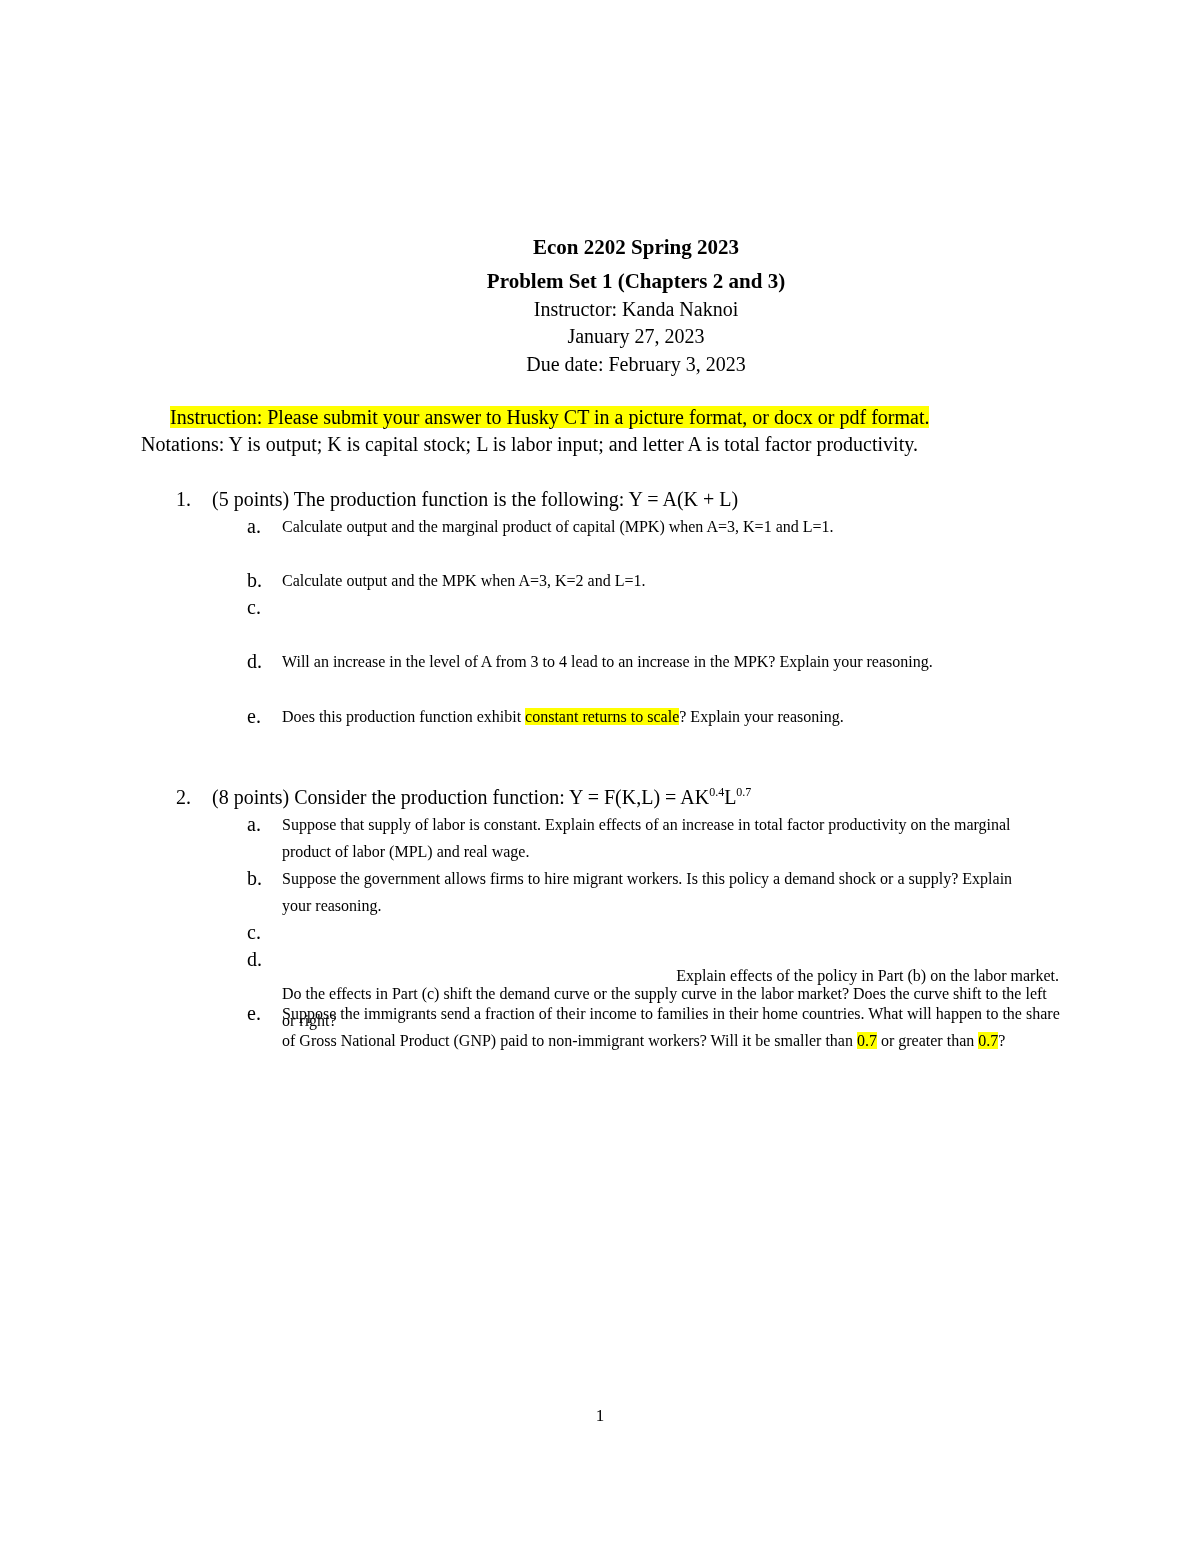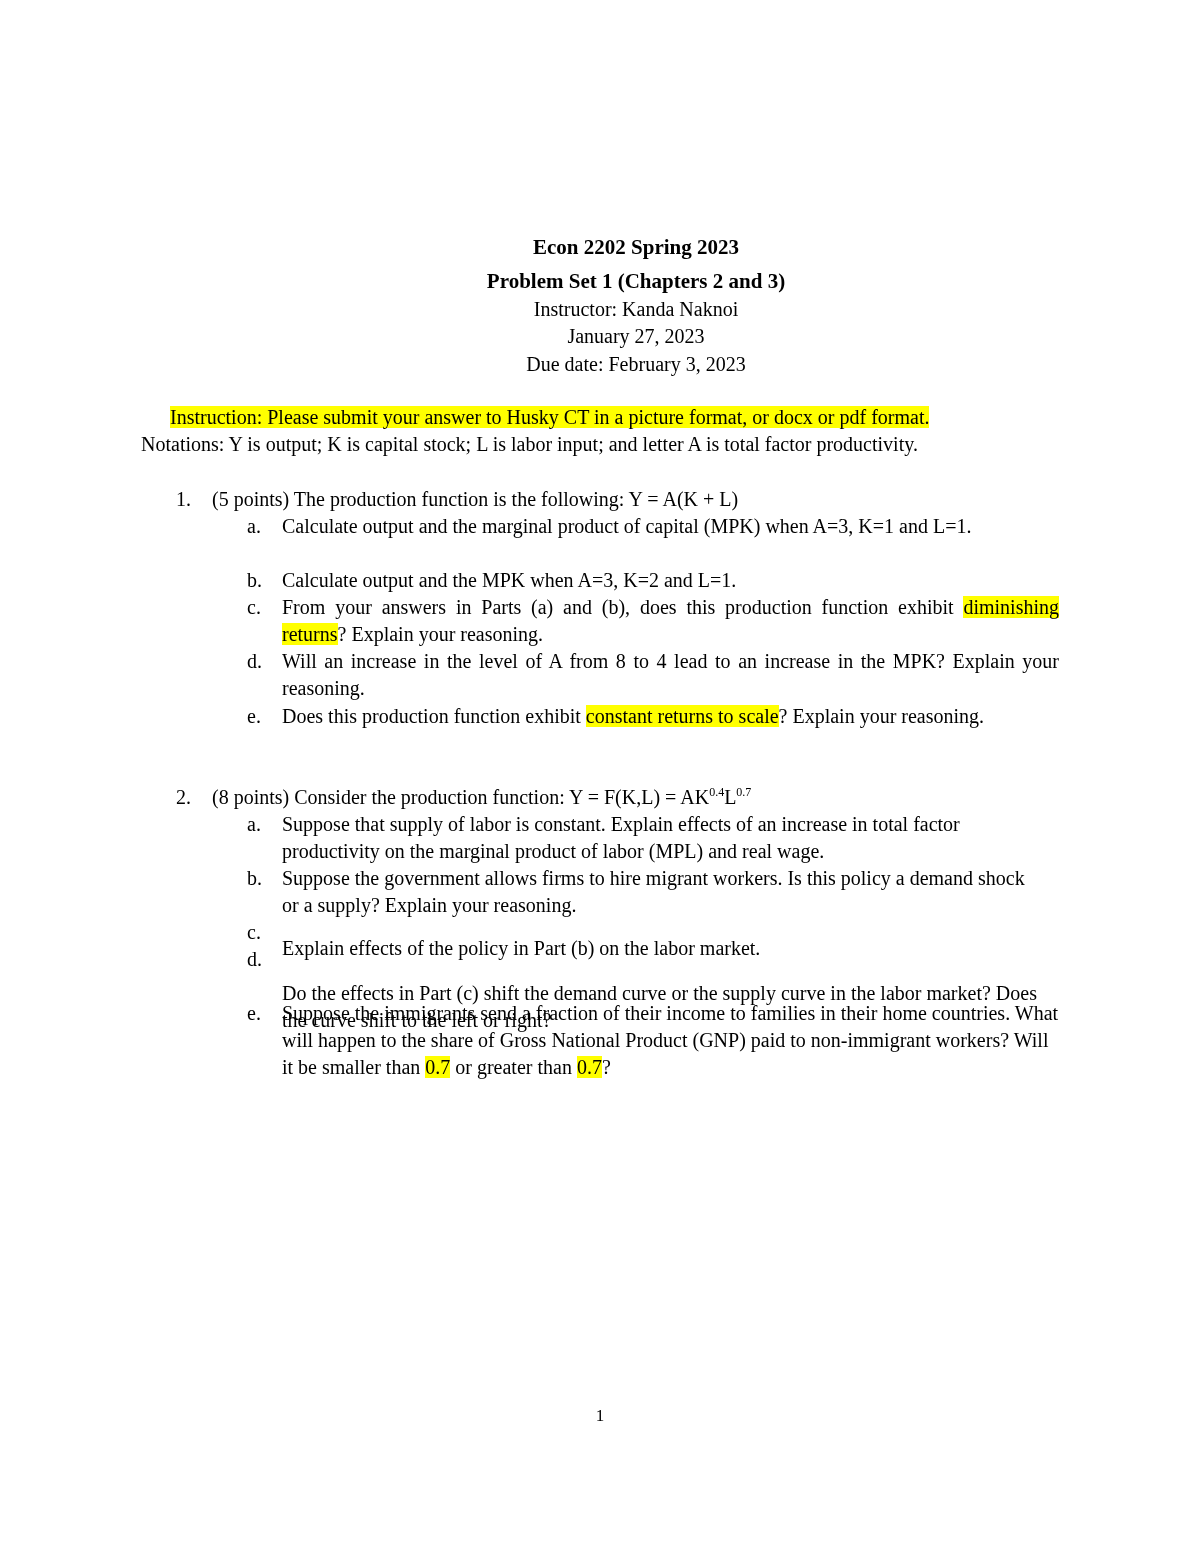--- a/index.html
+++ b/index.html
@@ -6,21 +6,21 @@
   body { width: 1200px; height: 1553px; position: relative; overflow: hidden;
          font-family: "Liberation Serif", "DejaVu Serif", serif; color: #000; }
   .page { position: absolute; left: 0; top: 0; width: 1200px; height: 1553px; }
   .center { position: absolute; left: 0; width: 1200px; text-align: center; font-size: 20px; line-height: 27px; margin-left: 36px; }
   .title { font-weight: bold; font-size: 21px; }
   .line { position: absolute; font-size: 20px; line-height: 27px; white-space: nowrap; }
   .hl { background: #ffff00; }
   .q-num { position: absolute; font-size: 20px; line-height: 27px; }
   .item { position: absolute; font-size: 20px; line-height: 27px; }
   .letter { position: absolute; left: 247px; font-size: 20px; line-height: 27px; }
-  .body-text { position: absolute; left: 282px; width: 777px; font-size: 20px; line-height: 27px; }
+  .body-text { position: absolute; left: 282px; width: 777px; font-size: 16px; line-height: 27px; }
   .justify { text-align: justify; text-align-last: left; }
   sup { font-size: 12px; line-height: 0; vertical-align: 8px; }
   .pnum { position: absolute; left: 0; width: 1200px; text-align: center; top: 1406px; font-size: 17px; }
 </style>
 </head>
 <body>
 
 <div class="page">
 
   <div class="center title" style="top:234px;">Econ 2202 Spring 2023</div>
@@ -35,39 +35,38 @@
   <div class="q-num" style="left:176px; top:486px;">1.</div>
   <div class="item" style="left:212px; top:486px;">(5 points) The production function is the following: Y = A(K + L)</div>
 
   <div class="letter" style="top:513px;">a.</div>
   <div class="body-text justify" style="top:513px;">Calculate output and the marginal product of capital (MPK) when A=3, K=1 and L=1.</div>
 
   <div class="letter" style="top:567px;">b.</div>
   <div class="body-text" style="top:567px;">Calculate output and the MPK when A=3, K=2 and L=1.</div>
 
   <div class="letter" style="top:594px;">c.</div>
-  <div class="body-text justify" style="top:594px;"><span>From your answers in Parts (a) and (b), does this production function exhibit </span><span class="hl">diminishing returns</span><span>? Explain your reasoning.</span></div>
 
   <div class="letter" style="top:648px;">d.</div>
-  <div class="body-text justify" style="top:648px;">Will an increase in the level of A from 8 to 4 lead to an increase in the MPK? Explain your reasoning.</div>
+  <div class="body-text justify" style="top:648px;">Will an increase in the level of A from 3 to 4 lead to an increase in the MPK? Explain your reasoning.</div>
 
   <div class="letter" style="top:703px;">e.</div>
   <div class="body-text justify" style="top:703px;"><span>Does this production function exhibit </span><span class="hl">constant returns to scale</span><span>? Explain your reasoning.</span></div>
 
   <div class="q-num" style="left:176px; top:784px;">2.</div>
   <div class="item" style="left:212px; top:784px;"><span>(8 points) Consider the production function: Y = F(K,L) = AK</span><sup>0.4</sup><span>L</span><sup>0.7</sup></div>
 
   <div class="letter" style="top:811px;">a.</div>
   <div class="body-text" style="top:811px; width:745px;">Suppose that supply of labor is constant. Explain effects of an increase in total factor productivity on the marginal product of labor (MPL) and real wage.</div>
 
   <div class="letter" style="top:865px;">b.</div>
   <div class="body-text" style="top:865px; width:745px;">Suppose the government allows firms to hire migrant workers. Is this policy a demand shock or a supply? Explain your reasoning.</div>
 
   <div class="letter" style="top:919px;">c.</div>
-  <div class="body-text" style="top:935px;">Explain effects of the policy in Part (b) on the labor market.</div>
+  <div class="body-text" style="top:962px;text-align:right;">Explain effects of the policy in Part (b) on the labor market.</div>
 
   <div class="letter" style="top:946px;">d.</div>
   <div class="body-text" style="top:980px; width:770px;">Do the effects in Part (c) shift the demand curve or the supply curve in the labor market? Does the curve shift to the left or right?</div>
 
   <div class="letter" style="top:1000px;">e.</div>
   <div class="body-text" style="top:1000px; width:780px;"><span>Suppose the immigrants send a fraction of their income to families in their home countries. What will happen to the share of Gross National Product (GNP) paid to non-immigrant workers? Will it be smaller than </span><span class="hl">0.7</span><span> or greater than </span><span class="hl">0.7</span><span>?</span></div>
 
   <div class="pnum">1</div>
 </div>
 

